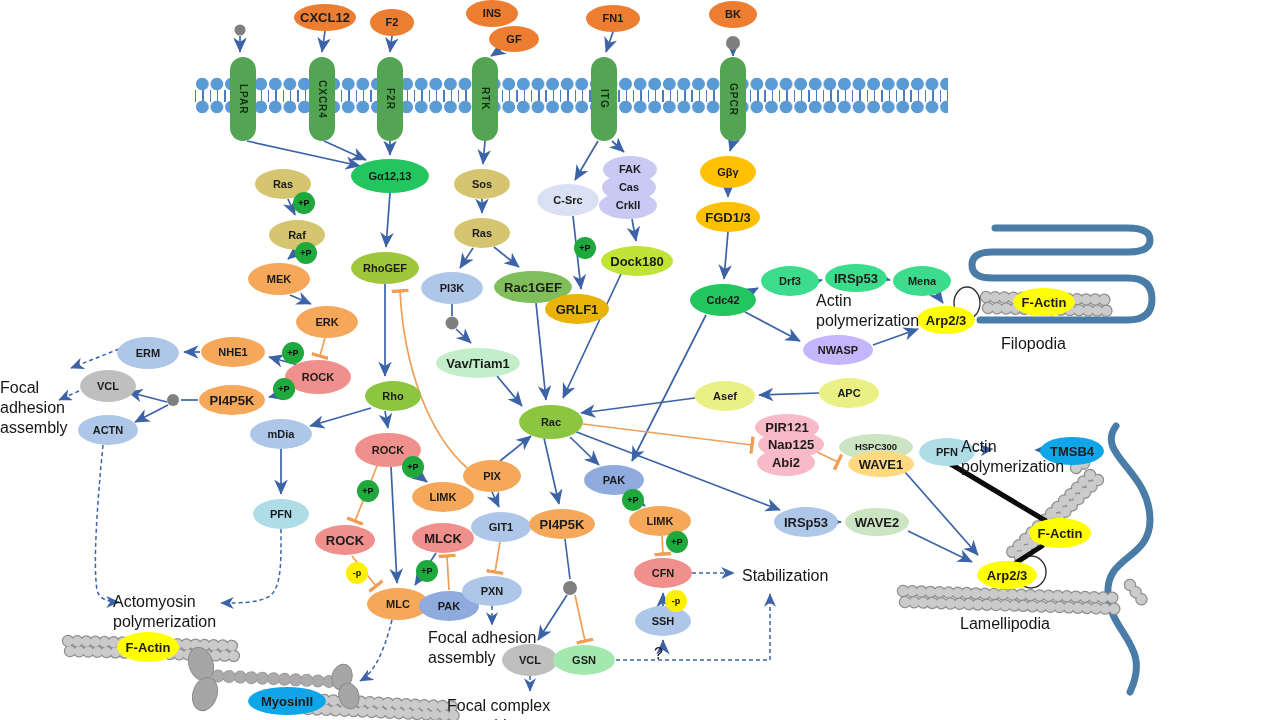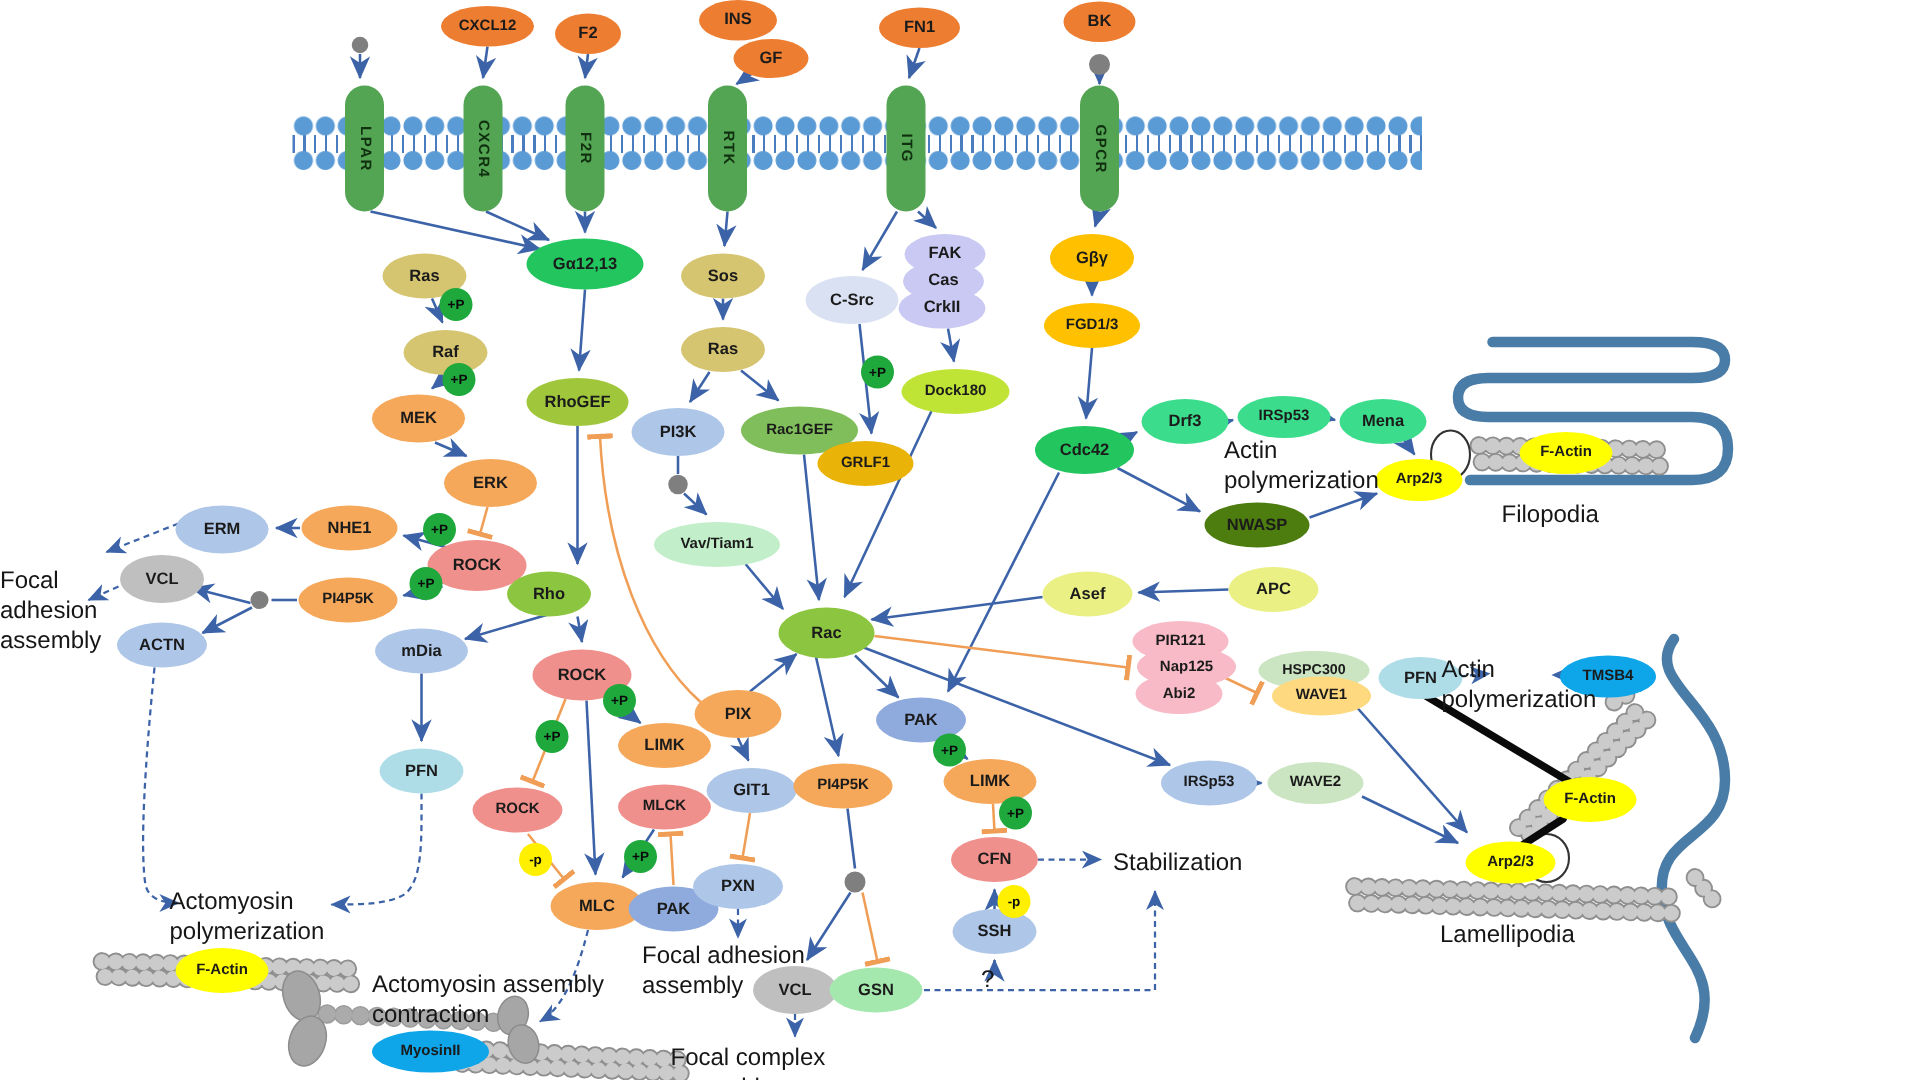--- a/index.html
+++ b/index.html
@@ -19,24 +19,24 @@
   .receptor{position:absolute;z-index:2;background:#53A553;border-radius:13px;width:26px;height:84px;top:57px;
         display:flex;align-items:center;justify-content:center;writing-mode:vertical-rl;
         font-weight:bold;font-size:10px;color:#103010;letter-spacing:1px;}
   .lig{background:#ED7D31;}
   .orange{background:#F5A75A}.khaki{background:#D5C470}.peach{background:#22c55e}
   .salmon{background:#F0908C}.blue{background:#AEC6E8}.lightsteel{background:#D9E1F2}
   .lavender{background:#C9C9F3}.gray{background:#BFBFBF}.green{background:#8CC540}
   .yellowgreen{background:#A0C73C}.medgreen{background:#7FBE5A}.palegreen{background:#C2EFC9}
   .lightgreen{background:#A5E8AE}.palegreen2{background:#CBE4C1}.paleyellow{background:#eab308}
   .paleyellow2{background:#EAF083}.chartreuse{background:#BFE436}.gold{background:#FFC000}
-  .spring{background:#3BDC8C}.sky{background:#4d7c0f}.yellow{background:#FFFF00}
+  .spring{background:#3BDC8C}.sky{background:#c4b5fd}.yellow{background:#FFFF00}
   .pink{background:#F7BAC6}.paleorange{background:#FFD980}.periwinkle{background:#8FAADC}
   .periwinkle2{background:#0ea5e9}.cyan{background:#AEDDE8}
-  .s10{font-size:10px}.s9{font-size:9.5px}
+  .s10{font-size:13px}.s9{font-size:9.5px}
   .pbadge,.nbadge{position:absolute;z-index:4;width:22px;height:22px;border-radius:50%;
         display:flex;align-items:center;justify-content:center;font-weight:bold;font-size:9px;color:#0a0a0a;}
   .pbadge{background:#1FA83C}.nbadge{background:#FFF000}
   .ann{position:absolute;z-index:3;font-weight:normal;font-size:16px;color:#161616;
        text-align:left;white-space:pre-line;line-height:1.25;}
 </style>
 </head>
 <body>
 
 <div id="stage">
@@ -259,21 +259,21 @@
   <div class="node yellow s10" style="left:917px;top:306px;width:58px;height:28px">Arp2/3</div>
   <div class="node yellow s10" style="left:1013px;top:288px;width:62px;height:28px">F-Actin</div>
   <div class="node sky" style="left:803px;top:335px;width:70px;height:30px">NWASP</div>
   <div class="node paleyellow2" style="left:695px;top:381px;width:60px;height:30px">Asef</div>
   <div class="node paleyellow2" style="left:819px;top:378px;width:60px;height:30px">APC</div>
   <div class="node pink s10" style="left:755px;top:414px;width:64px;height:27px">PIR121</div>
   <div class="node pink s10" style="left:758px;top:431px;width:66px;height:27px">Nap125</div>
   <div class="node pink s10" style="left:757px;top:449px;width:58px;height:27px">Abi2</div>
   <div class="node palegreen2 s9" style="left:839px;top:434px;width:74px;height:26px">HSPC300</div>
   <div class="node paleorange s10" style="left:848px;top:451px;width:66px;height:26px">WAVE1</div>
-  <div class="node green" style="left:338px;top:381px;width:56px;height:30px">Rho</div>
+  <div class="node green" style="left:365px;top:381px;width:56px;height:30px">Rho</div>
   <div class="node blue" style="left:250px;top:419px;width:62px;height:30px">mDia</div>
   <div class="node cyan" style="left:253px;top:499px;width:56px;height:30px">PFN</div>
   <div class="node salmon" style="left:355px;top:433px;width:66px;height:34px">ROCK</div>
   <div class="node orange" style="left:412px;top:482px;width:62px;height:30px">LIMK</div>
   <div class="node salmon s10" style="left:315px;top:525px;width:60px;height:30px">ROCK</div>
   <div class="node salmon s10" style="left:412px;top:523px;width:62px;height:30px">MLCK</div>
   <div class="node orange" style="left:367px;top:588px;width:62px;height:32px">MLC</div>
   <div class="node periwinkle" style="left:419px;top:591px;width:60px;height:30px">PAK</div>
   <div class="node orange" style="left:463px;top:460px;width:58px;height:32px">PIX</div>
   <div class="node blue" style="left:471px;top:512px;width:60px;height:30px">GIT1</div>
@@ -305,22 +305,20 @@
   <div class="pbadge" style="left:416px;top:560px">+P</div>
   <div class="pbadge" style="left:622px;top:489px">+P</div>
   <div class="pbadge" style="left:666px;top:531px">+P</div>
   <div class="nbadge" style="left:346px;top:562px">-p</div>
   <div class="nbadge" style="left:665px;top:590px">-p</div>
 
   <div class="ann" style="left:0px;top:378px;width:86px">Focal adhesion
 assembly</div>
   <div class="ann" style="left:113px;top:592px;width:112px">Actomyosin
 polymerization</div>
-  <div class="ann" style="left:248px;top:647px;width:156px">Actomyosin assembly
-contraction</div>
   <div class="ann" style="left:428px;top:628px;width:110px">Focal adhesion
 assembly</div>
   <div class="ann" style="left:447px;top:696px;width:172px">Focal complex assembly</div>
   <div class="ann" style="left:742px;top:566px;width:84px">Stabilization</div>
   <div class="ann" style="left:654px;top:644px;width:16px">?</div>
   <div class="ann" style="left:816px;top:291px;width:126px">Actin polymerization</div>
   <div class="ann" style="left:961px;top:437px;width:100px">Actin
 polymerization</div>
   <div class="ann" style="left:1001px;top:334px;width:90px">Filopodia</div>
   <div class="ann" style="left:960px;top:614px;width:100px">Lamellipodia</div>

